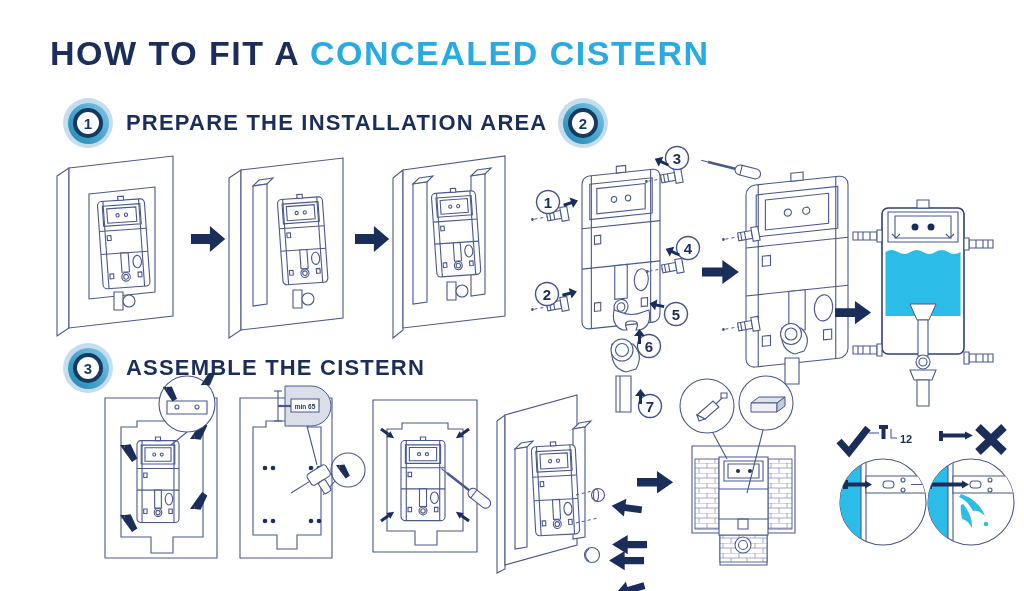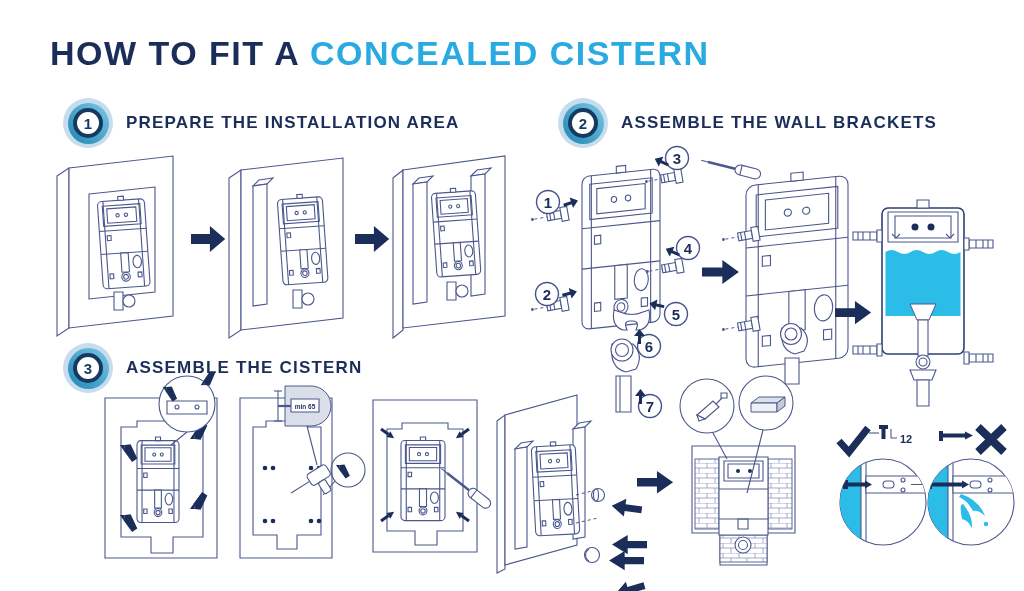--- a/index.html
+++ b/index.html
@@ -12,21 +12,21 @@
   .badge{width:50px;height:50px;border-radius:50%;background:#c7ddee;
          display:flex;align-items:center;justify-content:center;flex:0 0 auto;}
   .badge-mid{width:41px;height:41px;border-radius:50%;
          background:linear-gradient(to top right,#1f86b4,#7cc7e4);
          display:flex;align-items:center;justify-content:center;}
   .badge-in{width:30px;height:30px;border-radius:50%;background:#16395f;
          display:flex;align-items:center;justify-content:center;}
   .badge-core{width:22px;height:22px;border-radius:50%;background:#fff;
          display:flex;align-items:center;justify-content:center;
          color:#16395f;font-weight:700;font-size:15px;}
-  .step-label{font-size:17px;font-weight:700;color:#1b2d59;letter-spacing:1.2px;white-space:nowrap;}
+  .step-label{font-size:22px;font-weight:700;color:#1b2d59;letter-spacing:1.2px;white-space:nowrap;}
   .scene{position:absolute;}
   .ln{fill:#fff;stroke:#4a588c;stroke-width:1.1;vector-effect:non-scaling-stroke;}
   .lnn{fill:none;stroke:#4a588c;stroke-width:1.1;vector-effect:non-scaling-stroke;}
   .lnd{fill:none;stroke:#4a588c;stroke-width:1;stroke-dasharray:3 3;vector-effect:non-scaling-stroke;}
   .navy{fill:#1b2d59;stroke:none;}
   .callout-c{fill:#fff;stroke:#44528a;stroke-width:1.4;}
   .callout-t{fill:#1b2d59;font-weight:700;font-size:15px;text-anchor:middle;
              font-family:"Liberation Sans",sans-serif;}
   .small-t{fill:#1b2d59;font-weight:700;font-size:6.5px;text-anchor:middle;
              font-family:"Liberation Sans",sans-serif;}
@@ -120,21 +120,20 @@
     <div class="step-label">PREPARE THE INSTALLATION AREA</div>
   </div>
   <div class="step-header" style="left:558px;top:98px;">
     <div class="badge">
         <div class="badge-mid">
           <div class="badge-in">
       <div class="badge-core">2</div>
     </div>
         </div>
       </div>
-    <div class="step-label">ASSEMBLE THE WALL BRACKETS</div>
   </div>
   <div class="step-header" style="left:63px;top:343px;">
     <div class="badge">
         <div class="badge-mid">
           <div class="badge-in">
       <div class="badge-core">3</div>
     </div>
         </div>
       </div>
     <div class="step-label">ASSEMBLE THE CISTERN</div>

